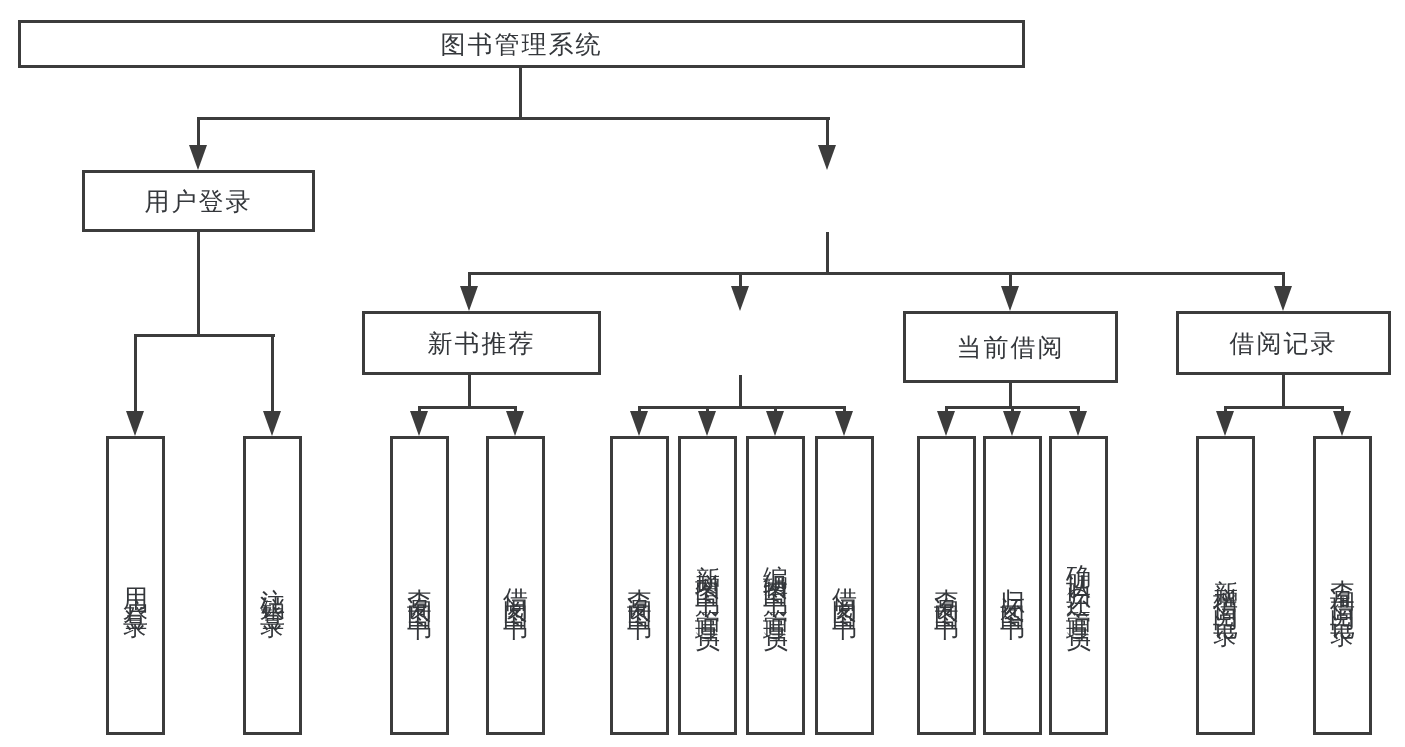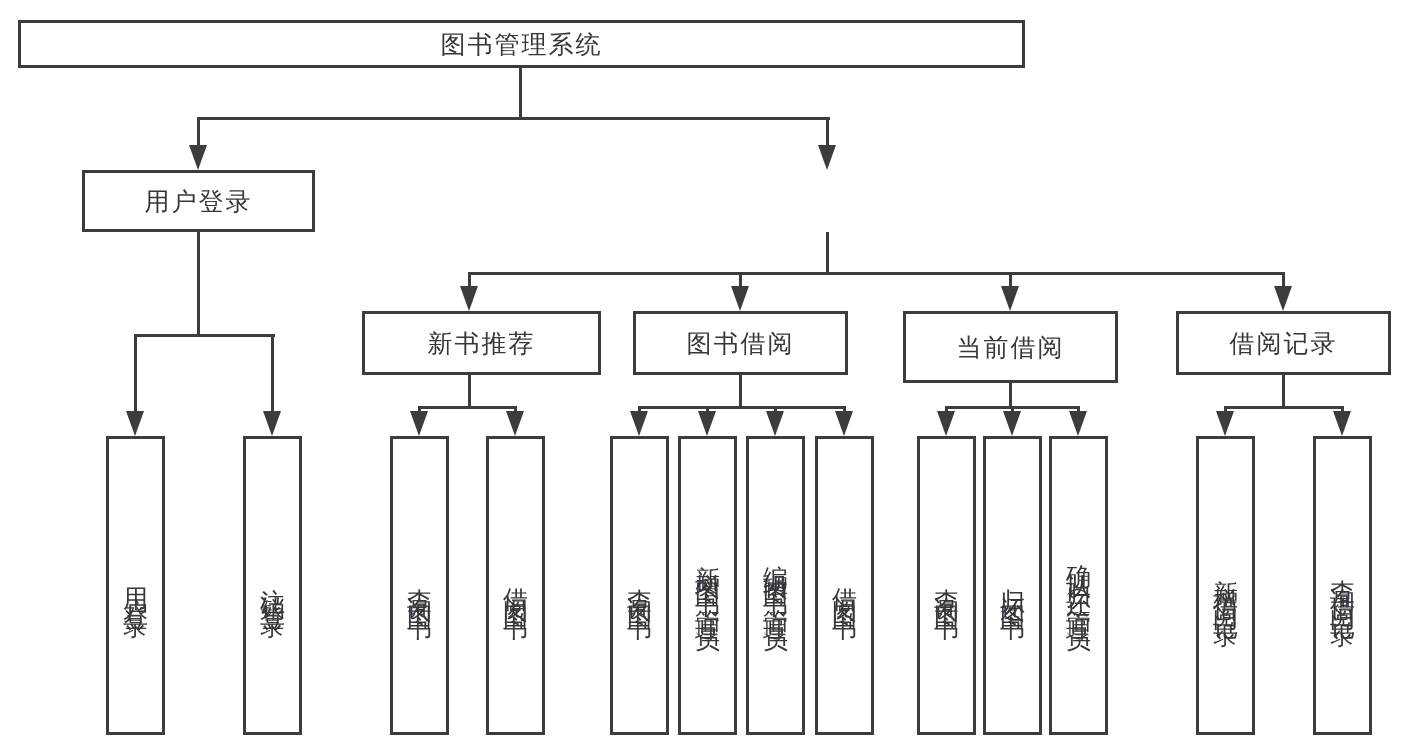--- a/index.html
+++ b/index.html
@@ -28,23 +28,20 @@
   <div class="node" style="left:18px;top:20px;width:1007px;height:48px;">
     <span class="lbl">图书管理系统</span>
   </div>
 
   <div class="node" style="left:82px;top:170px;width:233px;height:62px;">
     <span class="lbl">用户登录</span>
   </div>
 
   <div class="node" style="left:362px;top:311px;width:239px;height:64px;">
     <span class="lbl">新书推荐</span>
-  </div>
-  <div class="node" style="left:633px;top:311px;width:215px;height:64px;">
-    <span class="lbl">图书借阅</span>
   </div>
   <div class="node" style="left:903px;top:311px;width:215px;height:72px;">
     <span class="lbl">当前借阅</span>
   </div>
   <div class="node" style="left:1176px;top:311px;width:215px;height:64px;">
     <span class="lbl">借阅记录</span>
   </div>
 
   <div class="node leaf" style="left:106px;top:436px;width:59px;height:299px;">
     <span class="lbl">用户登录</span>

